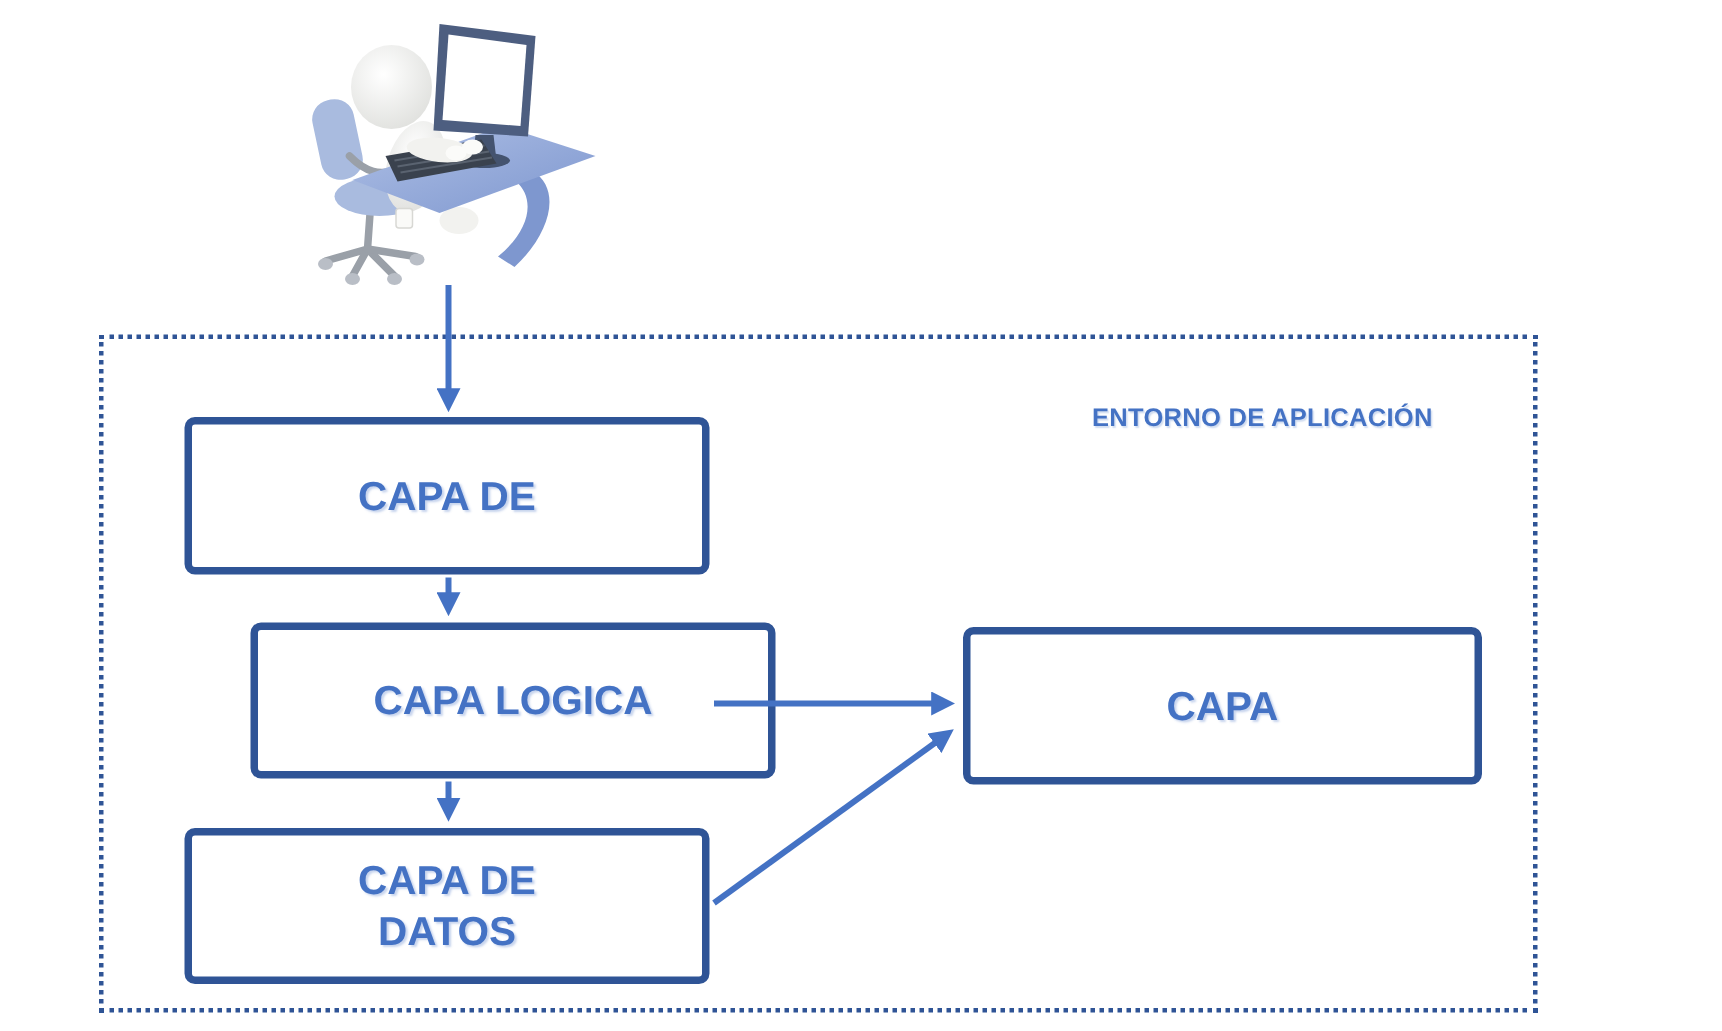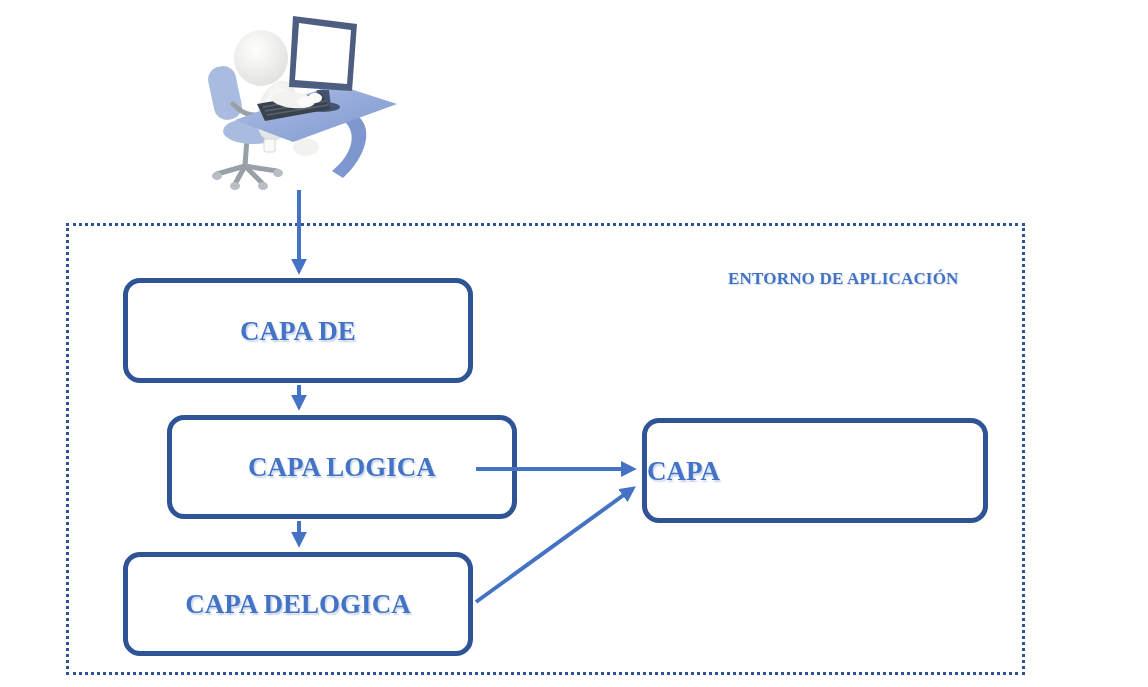--- a/index.html
+++ b/index.html
@@ -1,21 +1,21 @@
 <!DOCTYPE html>
 <html style="--background: #ffffff; --box-border: #2f5496; --box-fill: #ffffff; --label-text: #4472c4; --arrow: #4472c4; --container-border: #2f5496;"><head>
 <meta charset="utf-8">
 <style>
   html, body { margin: 0; padding: 0; background: #ffffff; }
   .canvas {
     position: relative;
     width: 1148px;
     height: 687px;
     background: var(--background, #ffffff);
-    font-family: Liberation Serif, serif;
+    font-family: Liberation Sans, sans-serif;
     overflow: hidden;
   }
   .person {
     position: absolute;
     left: 205px;
     top: 8px;
     width: 235px;
     height: 182px;
   }
   .env-box {
@@ -37,37 +37,37 @@
     font-weight: bold;
     letter-spacing: 0.2px;
     color: var(--label-text, #4472c4);
     text-shadow: 1px 1px 1px rgba(68,114,196,0.25);
     white-space: nowrap;
   }
   .layer-box {
     position: absolute;
     box-sizing: border-box;
     border: 5px solid var(--box-border, #2f5496);
-    border-radius: 17px;
+    border-radius: 7px;
     background: var(--box-fill, #ffffff);
     display: flex;
-    flex-direction: row;
+    flex-direction: column;
     align-items: center;
     justify-content: center;
     text-align: center;
     color: var(--label-text, #4472c4);
     font-size: 27px;
     font-weight: bold;
     line-height: 34px;
     text-shadow: 1.5px 1.5px 1.5px rgba(68,114,196,0.3);
   }
   .box-presentacion { left: 123px; top: 278px; width: 350px; height: 105px; }
   .box-logica       { left: 123px; top: 415px; width: 350px; height: 104px; margin-left: 44px; }
   .box-datos        { left: 123px; top: 552px; width: 350px; height: 104px; }
-  .box-entidad      { left: 642px; top: 418px; width: 346px; height: 105px; justify-content: space-between; }
+  .box-entidad      { left: 642px; top: 418px; width: 346px; height: 105px; }
   .arrows {
     position: absolute;
     left: 0; top: 0;
     width: 1148px;
     height: 687px;
     pointer-events: none;
   }
   .arrows line {
     stroke: var(--arrow, #4472c4);
     stroke-width: 4;
@@ -139,21 +139,21 @@
   <div class="env-label">ENTORNO DE APLICACIÓN</div>
 
   <div class="layer-box box-presentacion">
     <span>CAPA DE</span>
   </div>
   <div class="layer-box box-logica">
     <span>CAPA LOGICA</span>
   </div>
   <div class="layer-box box-datos">
     <span>CAPA DE</span>
-    <span>LOGICA</span>
+    <span>DATOS</span>
   </div>
   <div class="layer-box box-entidad">
     <span>CAPA</span>
   </div>
 
   <svg class="arrows" viewBox="0 0 1148 687" aria-hidden="true">
     <defs>
       <marker id="ah" viewBox="0 0 10 10" refX="7" refY="5" markerWidth="4" markerHeight="4" orient="auto">
         <path class="ah-fill" d="M0,0 L10,5 L0,10 Z"></path>
       </marker>

